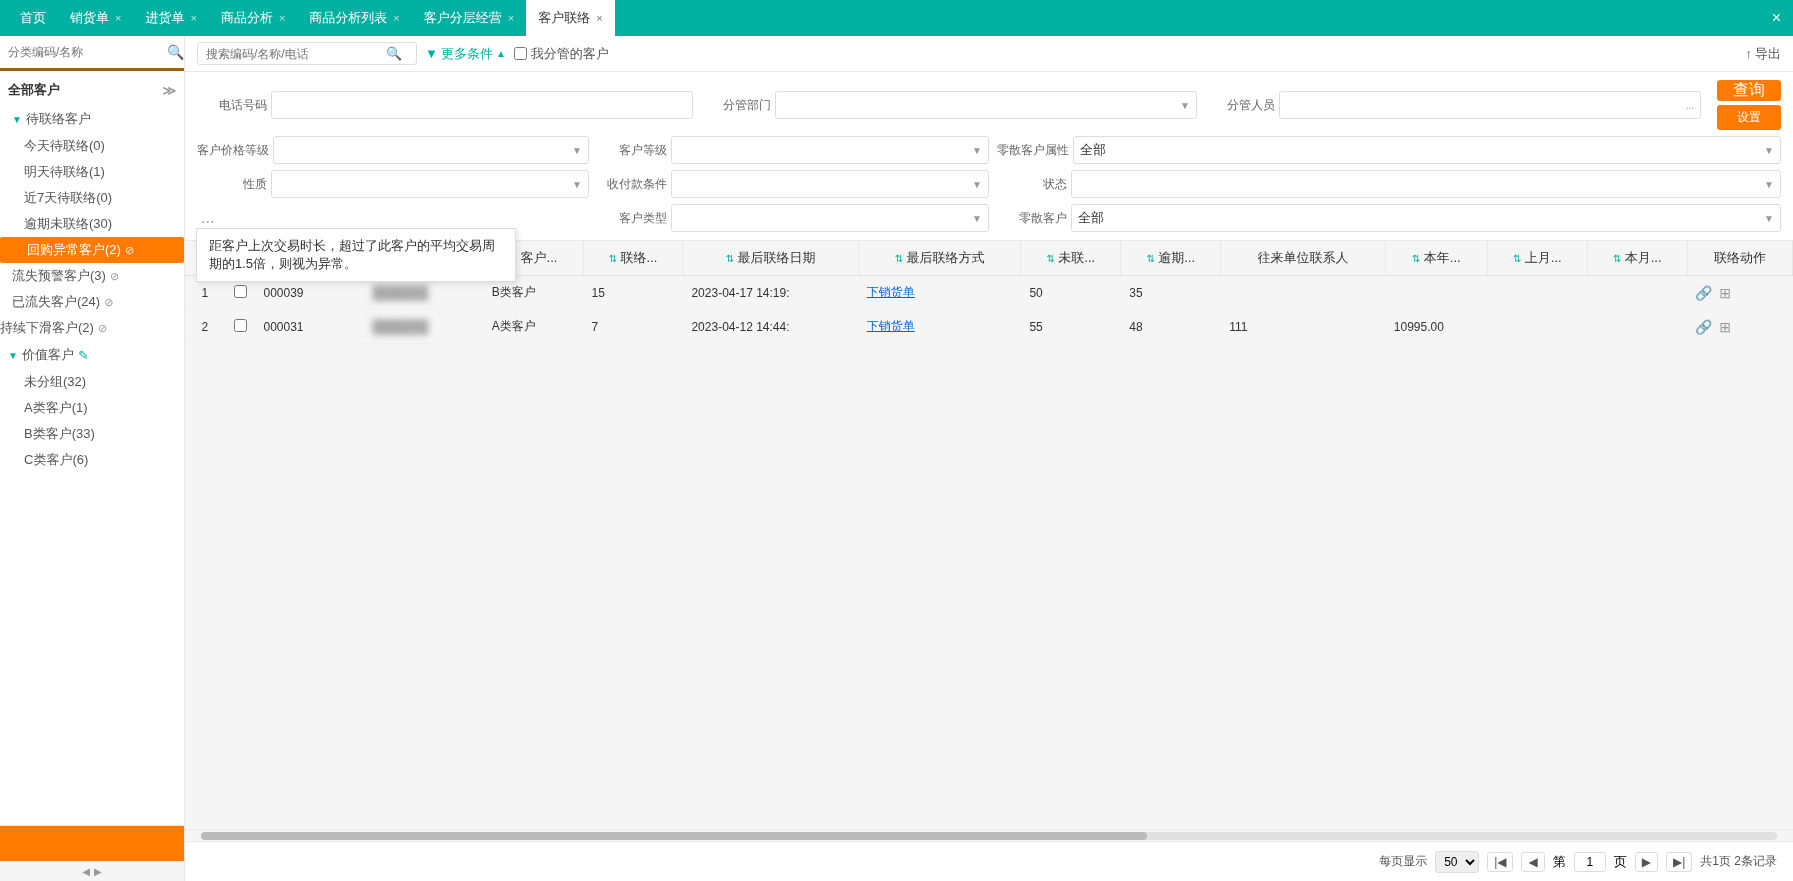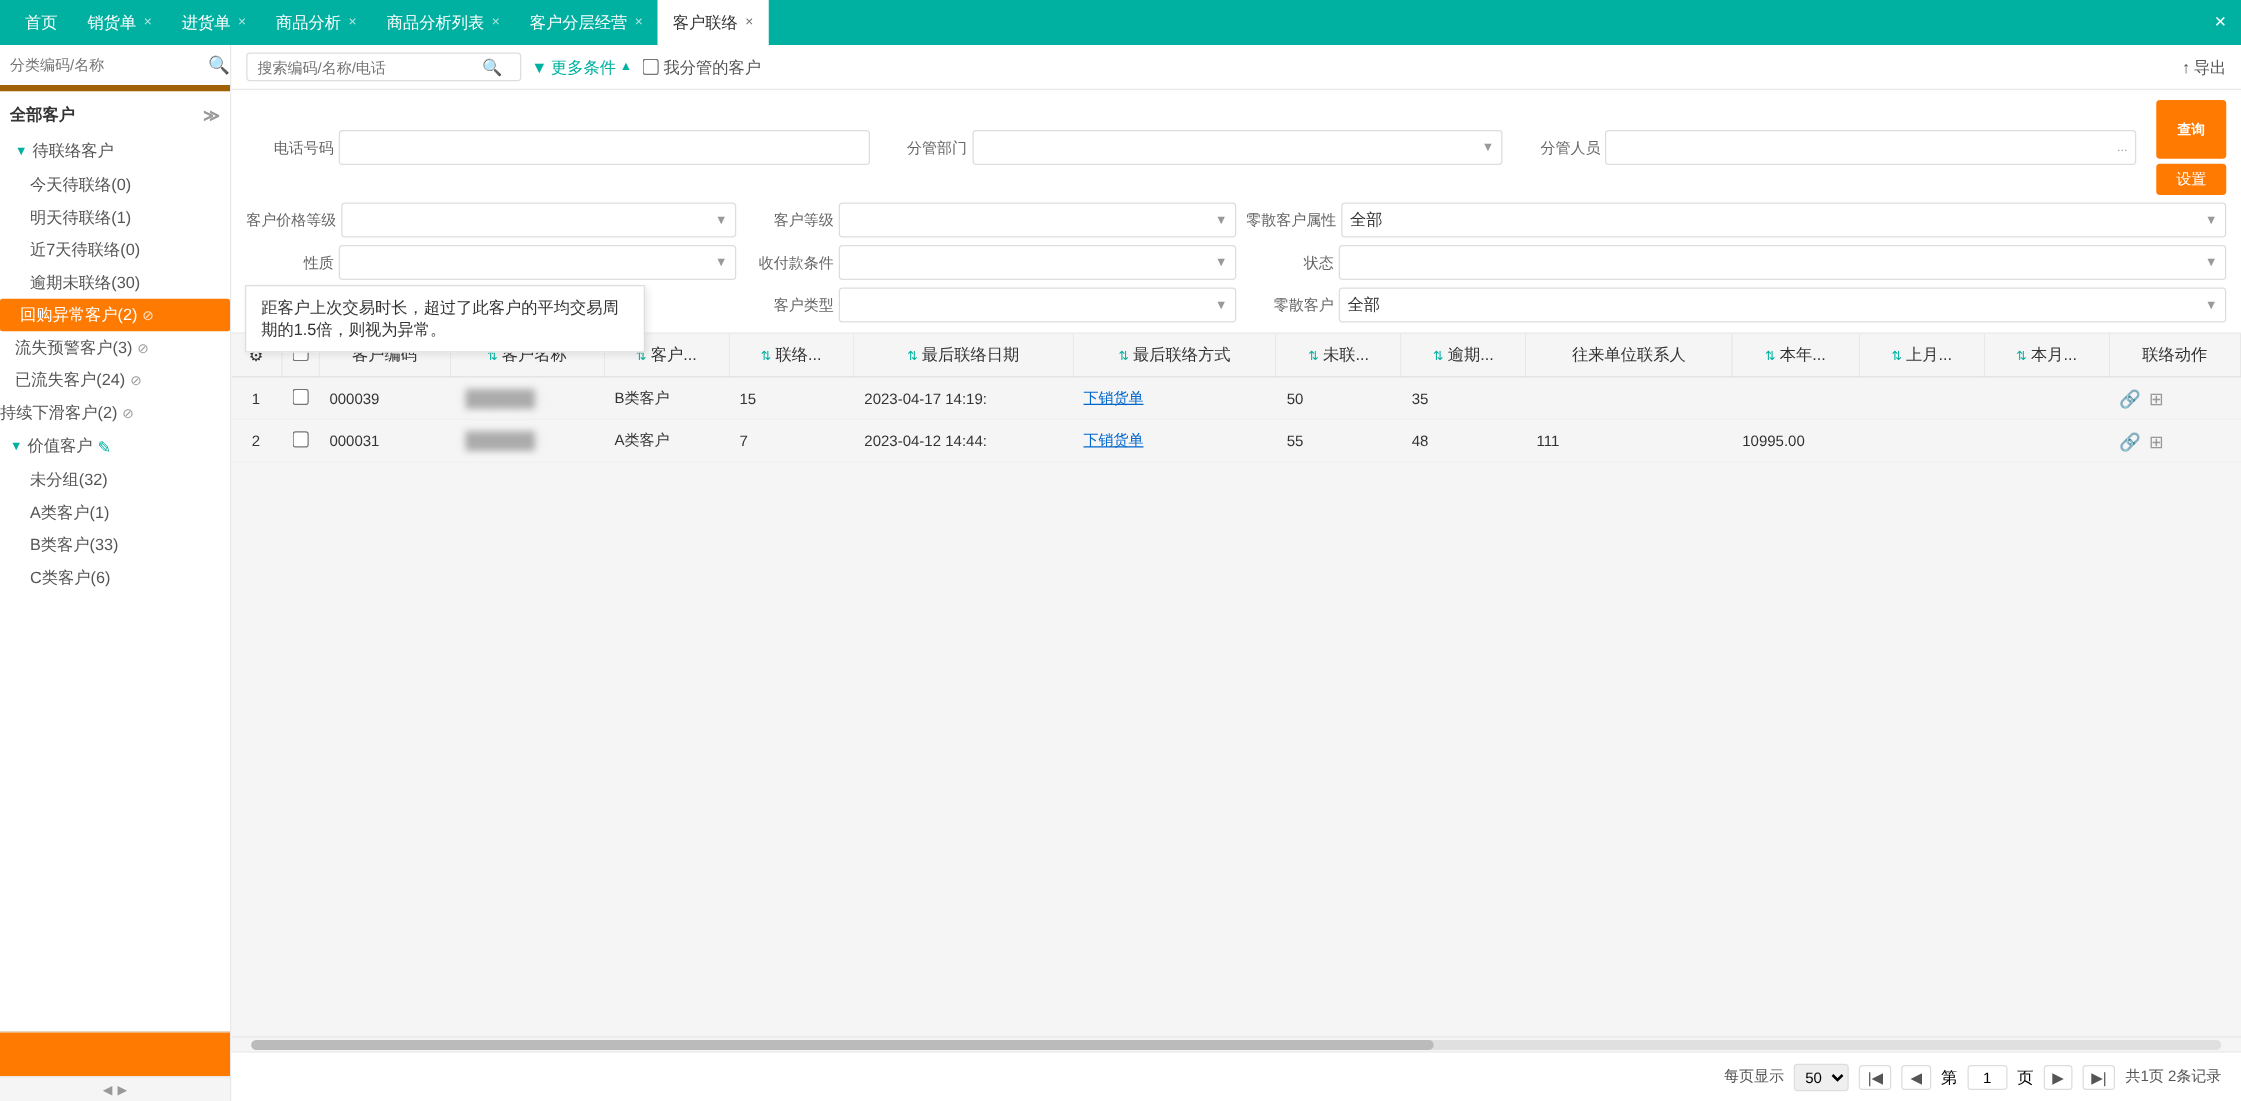--- a/index.html
+++ b/index.html
@@ -55,21 +55,21 @@
       width: 185px;
       background: white;
       border-right: 1px solid #e8e8e8;
       display: flex;
       flex-direction: column;
       overflow: hidden;
       flex-shrink: 0;
     }
     .sidebar-search {
       padding: 8px;
-      border-bottom: 5px solid #a16207;
+      border-bottom: 3px solid #a16207;
       display: flex;
       align-items: center;
       gap: 4px;
     }
     .sidebar-search input {
       flex: 1;
       border: none;
       outline: none;
       font-size: 12px;
       color: #999;
@@ -243,24 +243,23 @@
       display: flex;
       flex-direction: column;
       gap: 4px;
       margin-left: 8px;
     }
     .btn-query {
       background: #ff7a00;
       color: white;
       border: none;
       border-radius: 3px;
-      padding: 16px 16px;
-      cursor: pointer;
-      font-size: 11px;
-      font-weight: bold;
+      padding: 0 16px;
+      cursor: pointer;
+      font-size: 16px;
     }
     .btn-settings {
       background: #ff7a00;
       color: white;
       border: none;
       border-radius: 3px;
       padding: 4px 16px;
       cursor: pointer;
       font-size: 12px;
     }
@@ -425,21 +424,21 @@
       <div class="tree-item">
         <span>明天待联络(1)</span>
       </div>
       <div class="tree-item">
         <span>近7天待联络(0)</span>
       </div>
       <div class="tree-item">
         <span>逾期未联络(30)</span>
       </div>
 
-      <div class="tree-item active-orange" style="padding-left:16px; display:flex; align-items:center; gap:4px;">
+      <div class="tree-item active-orange" style="padding-left:27px; display:flex; align-items:center; gap:4px;">
         <span>回购异常客户(2)</span>
         <span style="font-size:11px; opacity:0.8;">⊘</span>
       </div>
 
       <div class="tree-item" style="padding-left:12px; display:flex; align-items:center; gap:4px;">
         <span>流失预警客户(3)</span>
         <span style="font-size:11px; color:#999;">⊘</span>
       </div>
 
       <div class="tree-item" style="padding-left:12px; display:flex; align-items:center; gap:4px;">

